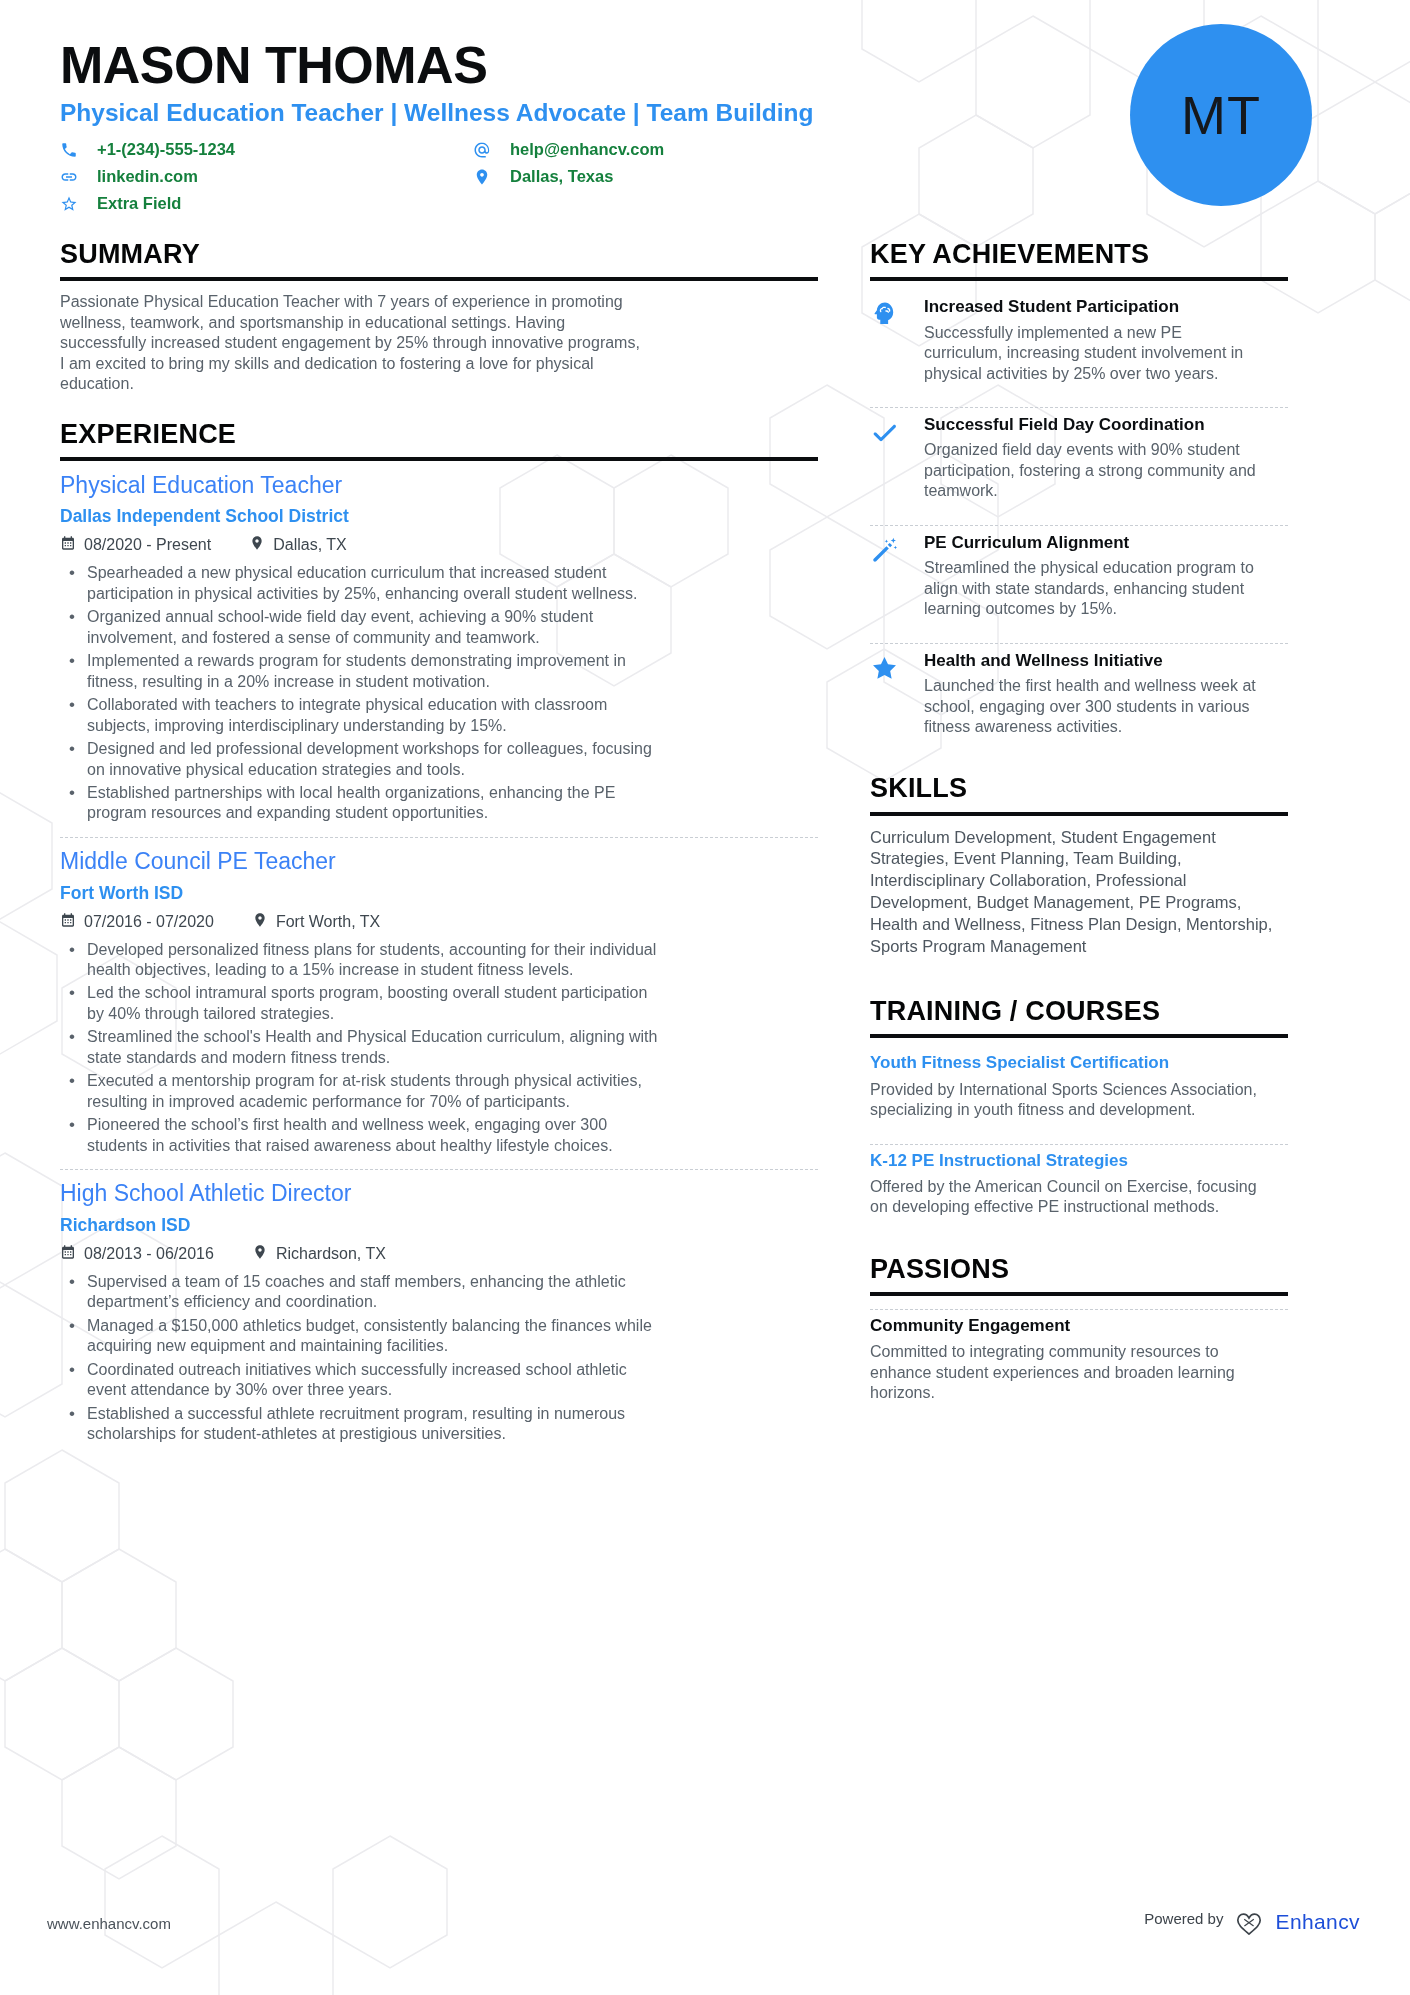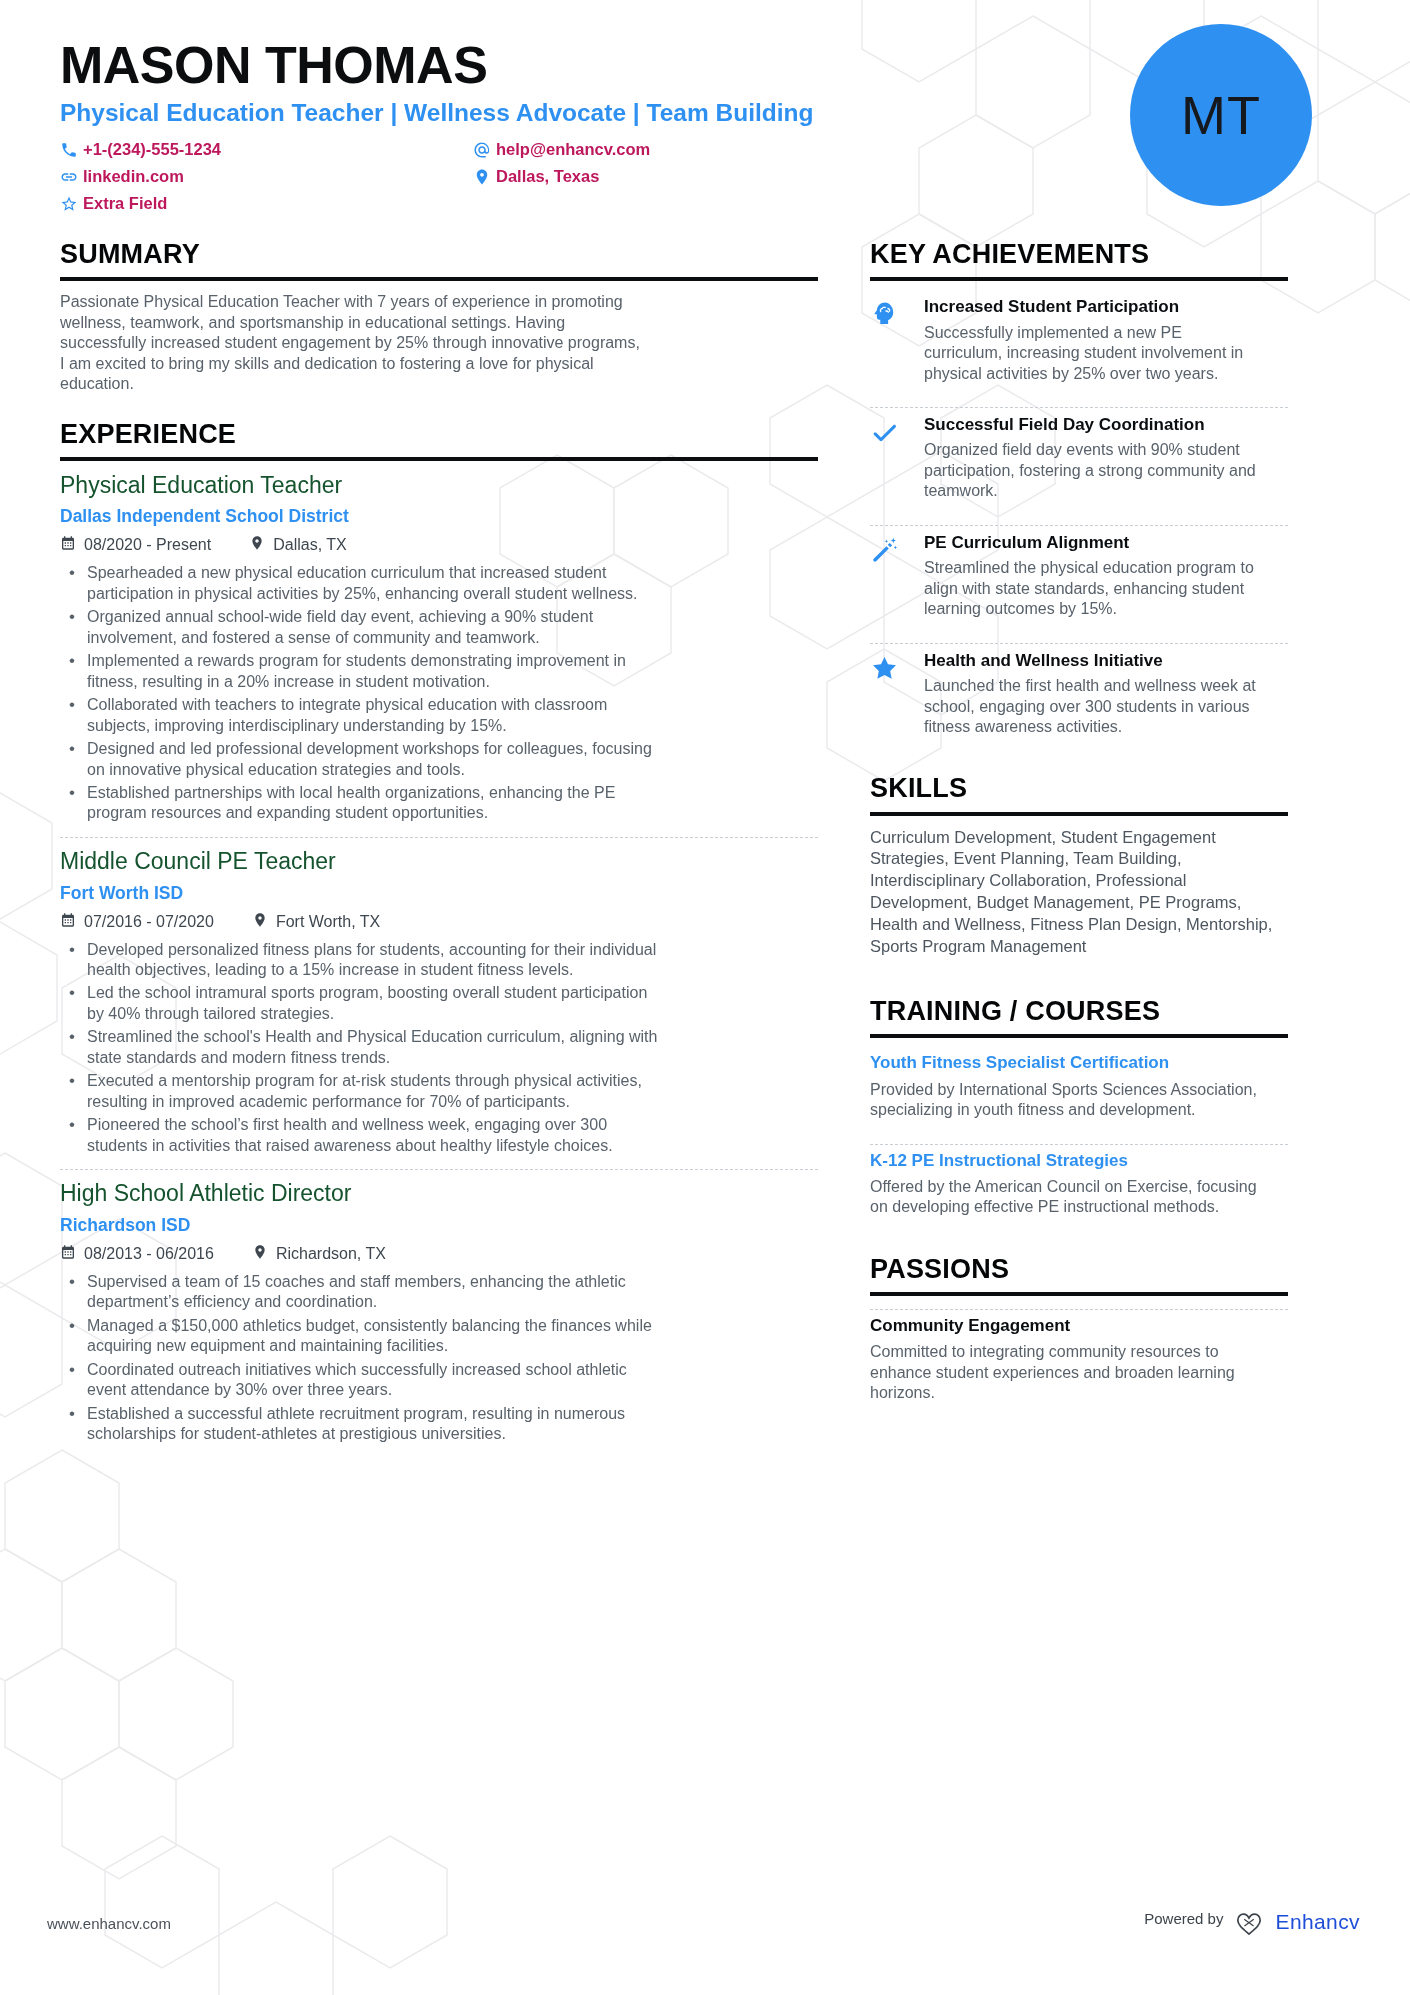--- a/index.html
+++ b/index.html
@@ -9,21 +9,21 @@
     color:#59626b;
   }
   .hex-bg{position:absolute;top:0;left:0;z-index:0;pointer-events:none;}
   .layer{position:relative;z-index:1;padding-left:13px;}
 
   
   header{padding:38px 47px 0;}
   .name{font-size:52px;font-weight:700;letter-spacing:-0.5px;color:#0b0d0f;line-height:1.04;margin:0;}
   .subtitle{margin-top:7px;font-size:24.5px;font-weight:700;color:#2e90f0;line-height:1.15;}
   .contacts{margin-top:13px;display:grid;grid-template-columns:413px auto;row-gap:8px;width:830px;}
-  .contact{display:flex;align-items:center;gap:5px;font-size:16.5px;font-weight:700;color:#be185d;}
+  .contact{display:flex;align-items:center;gap:19px;font-size:16.5px;font-weight:700;color:#15803d;}
   .cicon{width:18px;height:18px;flex:0 0 18px;display:inline-flex;}
   .cicon svg{width:18px;height:18px;}
   .avatar{
     position:absolute;top:24px;left:1130px;width:182px;height:182px;border-radius:50%;
     background:#2e90f0;display:flex;align-items:center;justify-content:center;
     font-size:54px;font-weight:500;color:#15181c;letter-spacing:1px;
   }
 
   
   .columns{display:flex;padding:0 47px;margin-top:26px;align-items:flex-start;}
@@ -32,21 +32,21 @@
 
   h2.section{
     font-size:27px;font-weight:700;color:#050607;letter-spacing:0.2px;line-height:1.15;
     padding-bottom:7px;border-bottom:4px solid #0b0d0f;margin:0 0 11px;
   }
   .body{font-size:16px;line-height:1.28;color:#59626b;margin:0;}
   .maxl{max-width:584px;}
 
   
   .sec-exp{margin-top:24px;}
-  .job-title{font-size:23px;font-weight:400;color:#14532d;margin-top:10px;line-height:1.2;}
+  .job-title{font-size:23px;font-weight:400;color:#3b82f6;margin-top:10px;line-height:1.2;}
   .company{font-size:17.5px;font-weight:700;color:#2e90f0;margin-top:7px;}
   .meta{display:flex;gap:38px;margin-top:8px;align-items:center;font-size:16px;color:#3e474f;}
   .meta-item{display:flex;gap:8px;align-items:center;}
   .meta-item svg{width:16px;height:16px;}
   ul.bullets{margin:8px 0 0;padding:0;list-style:none;max-width:598px;}
   ul.bullets li{position:relative;padding-left:27px;margin-bottom:3px;font-size:16px;line-height:1.28;color:#59626b;}
   ul.bullets li::before{content:"\2022";position:absolute;left:9px;top:-1px;color:#59626b;font-size:17px;}
   hr.dashed{border:none;border-top:1.5px dashed #c9ced4;margin:13px 0 2px;}
 
   

